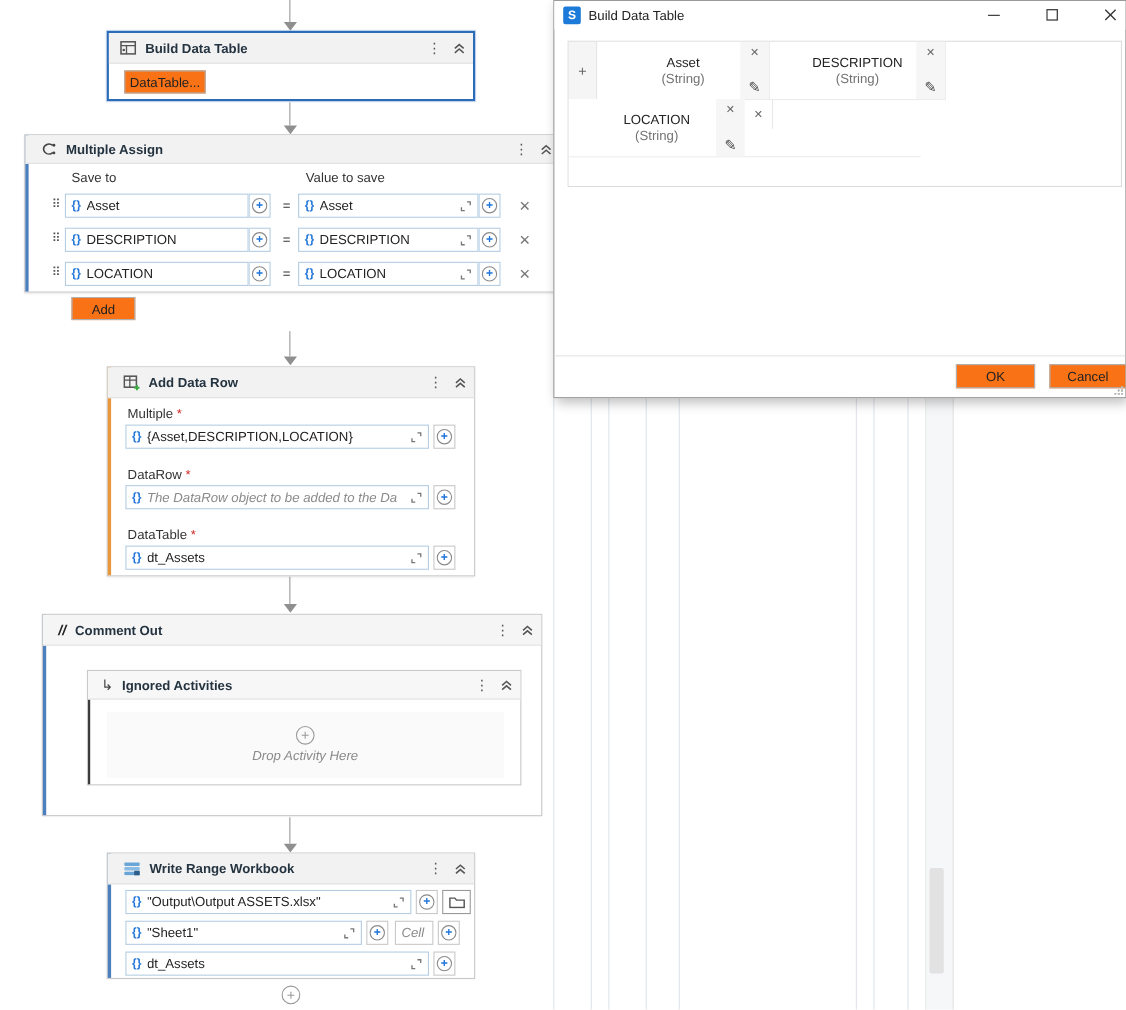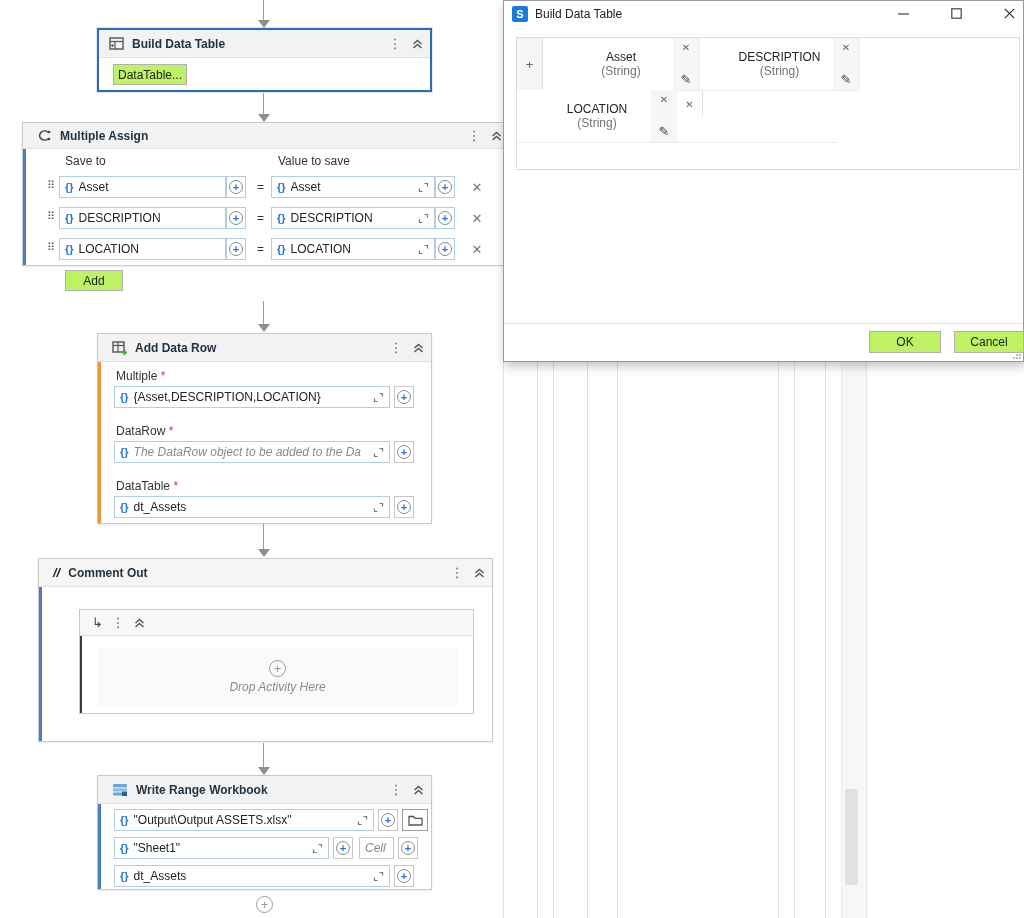--- a/index.html
+++ b/index.html
@@ -44,21 +44,21 @@
   .addon { position:absolute; width:20px; height:22px; border:1px solid #b5cde3; background:#fff;
            display:flex; align-items:center; justify-content:center; }
   .pc { width:14px; height:14px; border:1px solid #8a8a8a; border-radius:50%; color:#2175d9;
         font-size:11px; line-height:12px; text-align:center; font-weight:bold; }
   .pc-free { position:absolute; width:17px; height:17px; border:1px solid #9a9a9a; border-radius:50%;
              color:#9a9a9a; font-size:13px; line-height:15px; text-align:center; z-index:2; }
   .xdel { position:absolute; color:#777; font-size:13px; width:16px; text-align:center; cursor:pointer; }
   .dragdots { position:absolute; color:#555; font-size:11px; letter-spacing:-1px; cursor:grab; }
   .flabel { position:absolute; font-size:12px; color:#333; white-space:nowrap; }
   .req { color:#d03333; }
-  .btn { position:absolute; background:#bef264; border:1px solid #b0b0b0; font-size:12px;
+  .btn { position:absolute; background:#f97316; border:1px solid #b0b0b0; font-size:12px;
          color:#222; display:flex; align-items:center; justify-content:center; cursor:pointer; }
 
   
   .dropzone { position:absolute; background:#fafafa; display:flex; flex-direction:column;
               align-items:center; justify-content:center; gap:3px; }
   .drop-hint { font-size:12px; font-style:italic; color:#8a8a8a; }
 
   
   .dialog { position:absolute; left:503px; top:0; width:521px; height:362px; background:#fff;
             border:1px solid #9a9a9a; box-shadow:2px 4px 10px rgba(0,0,0,0.25); z-index:10; }
@@ -318,20 +318,21 @@
             <path d="M1.5 5 L5.5 1.5 L9.5 5" fill="none" stroke="#555" stroke-width="1.4"></path>
             <path d="M1.5 9 L5.5 5.5 L9.5 9" fill="none" stroke="#555" stroke-width="1.4"></path>
           </svg>
       </span>
     </div>
 
     <div class="card" style="left:40px; top:50px; width:395px; height:105px; box-shadow:none">
       <div class="accent dark" style="width:2px"></div>
       <div class="card-header" style="height:26px; padding-left:12px; background:#f7f7f7">
         <span class="hdr-ic" style="font-size:13px; color:#444">↳</span>
+        <span class="card-title">Ignored Activities</span>
         <span class="kebab">⋮</span>
         <span class="collapse">
           <svg width="11" height="10" viewBox="0 0 11 10">
               <path d="M1.5 5 L5.5 1.5 L9.5 5" fill="none" stroke="#555" stroke-width="1.4"></path>
               <path d="M1.5 9 L5.5 5.5 L9.5 9" fill="none" stroke="#555" stroke-width="1.4"></path>
             </svg>
         </span>
       </div>
       <div class="dropzone" style="left:17px; top:37px; width:361px; height:60px">
         <span class="pc-free" style="position:static">+</span>

